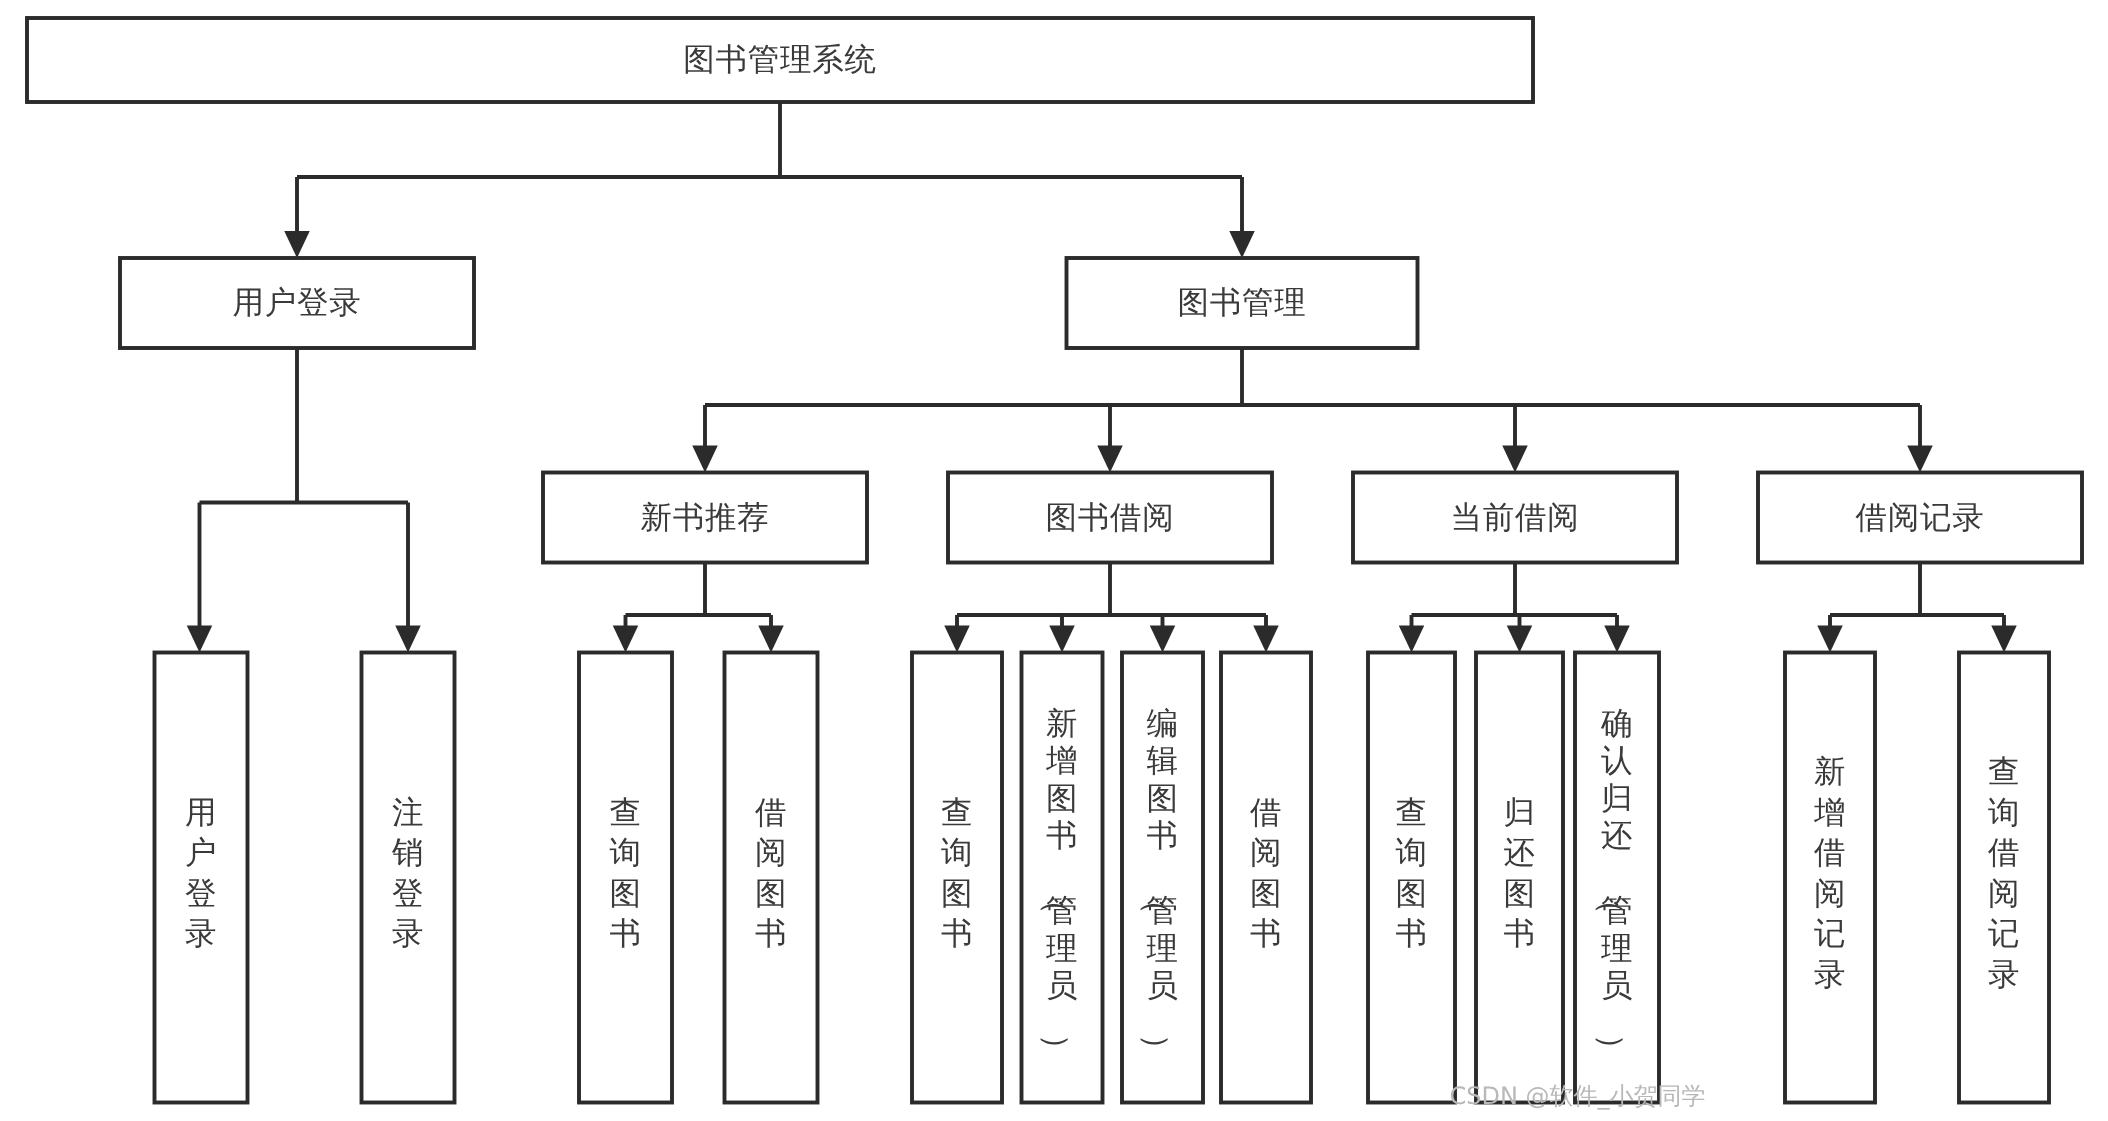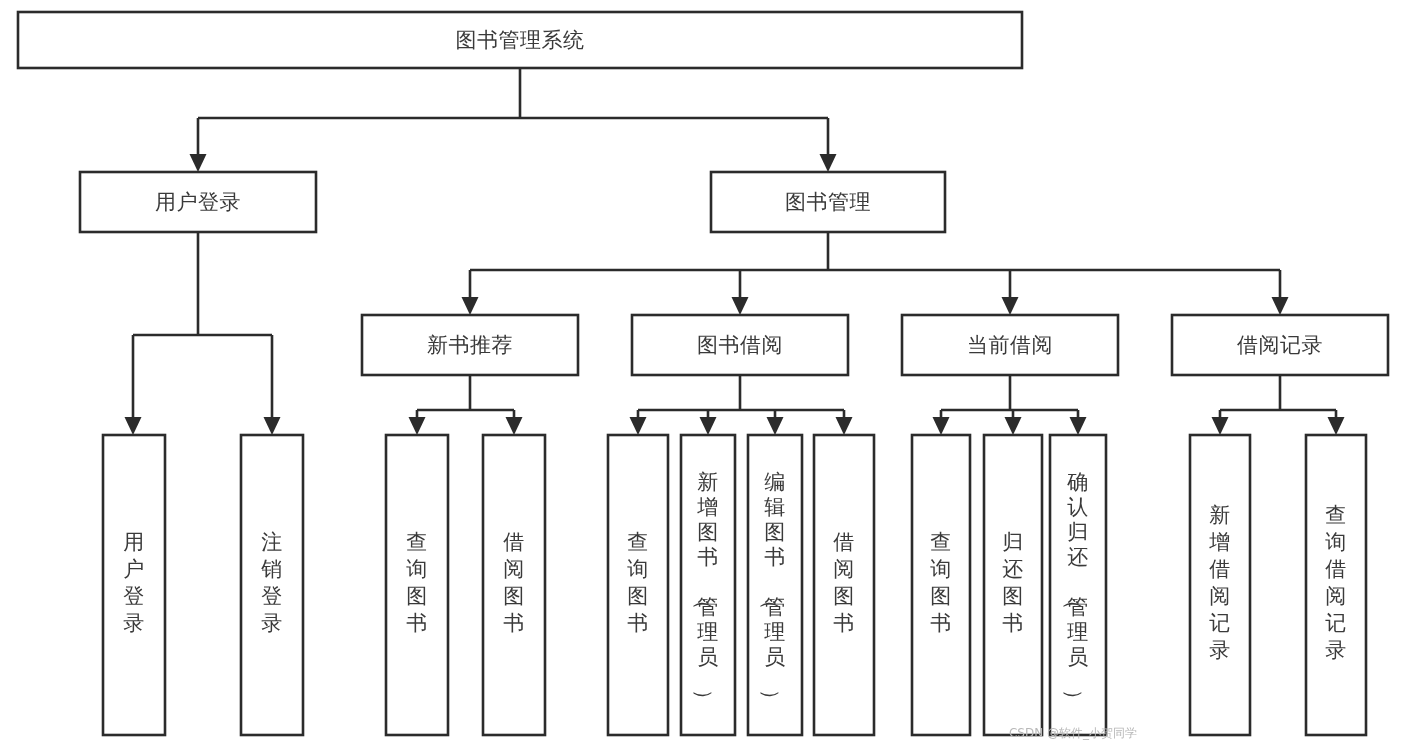--- a/index.html
+++ b/index.html
@@ -55,21 +55,21 @@
     font-family: "DejaVu Sans", "Liberation Sans", sans-serif;
     font-size: 21px;
     text-anchor: middle;
     letter-spacing: 0.5px;
   }
   .watermark {
     position: absolute;
     right: 12px;
     bottom: 5px;
     font-family: "DejaVu Sans", "Liberation Sans", sans-serif;
-    font-size: 12px;
+    font-size: 16px;
     color: #b8b8b8;
     white-space: nowrap;
     user-select: none;
   }
 </style>
 </head>
 <body>
 
 <div id="diagram-root">
   <svg id="tree-svg" viewBox="0 0 1405 747">

